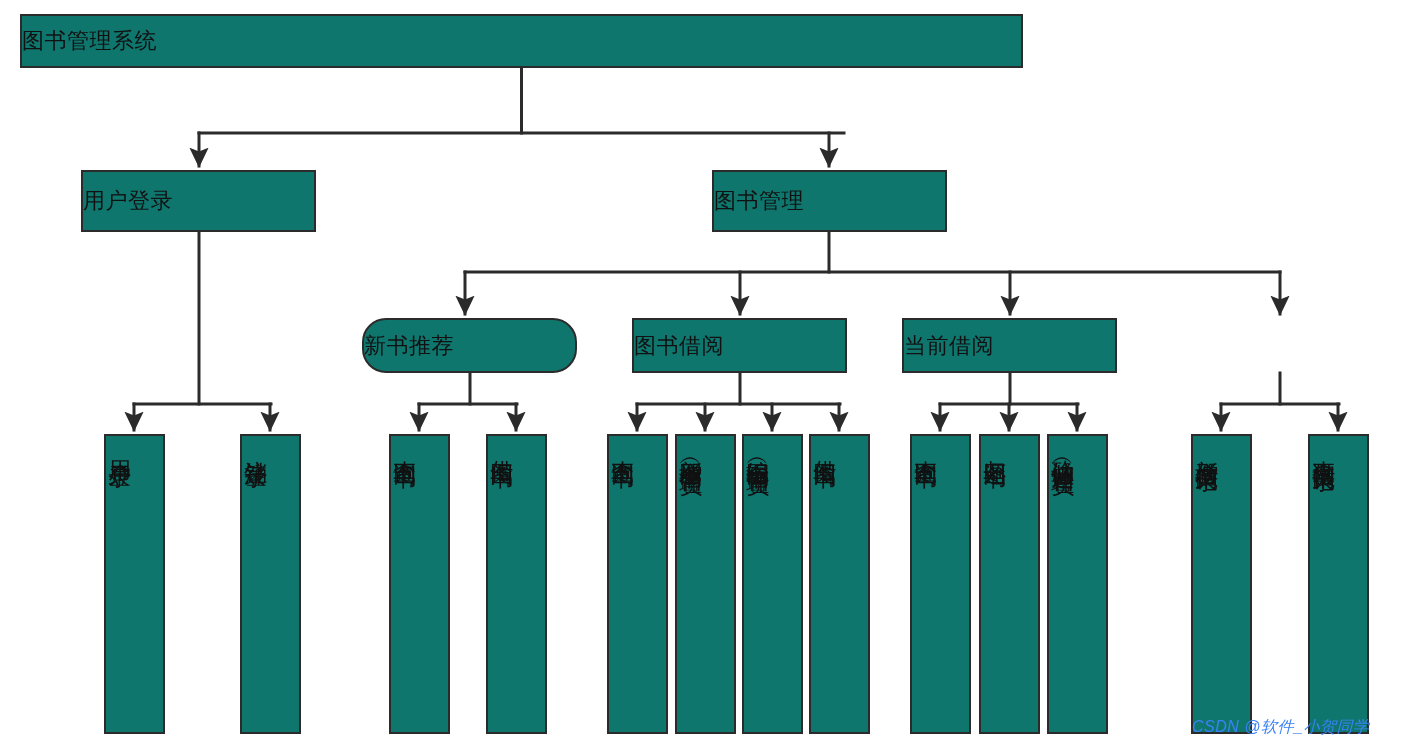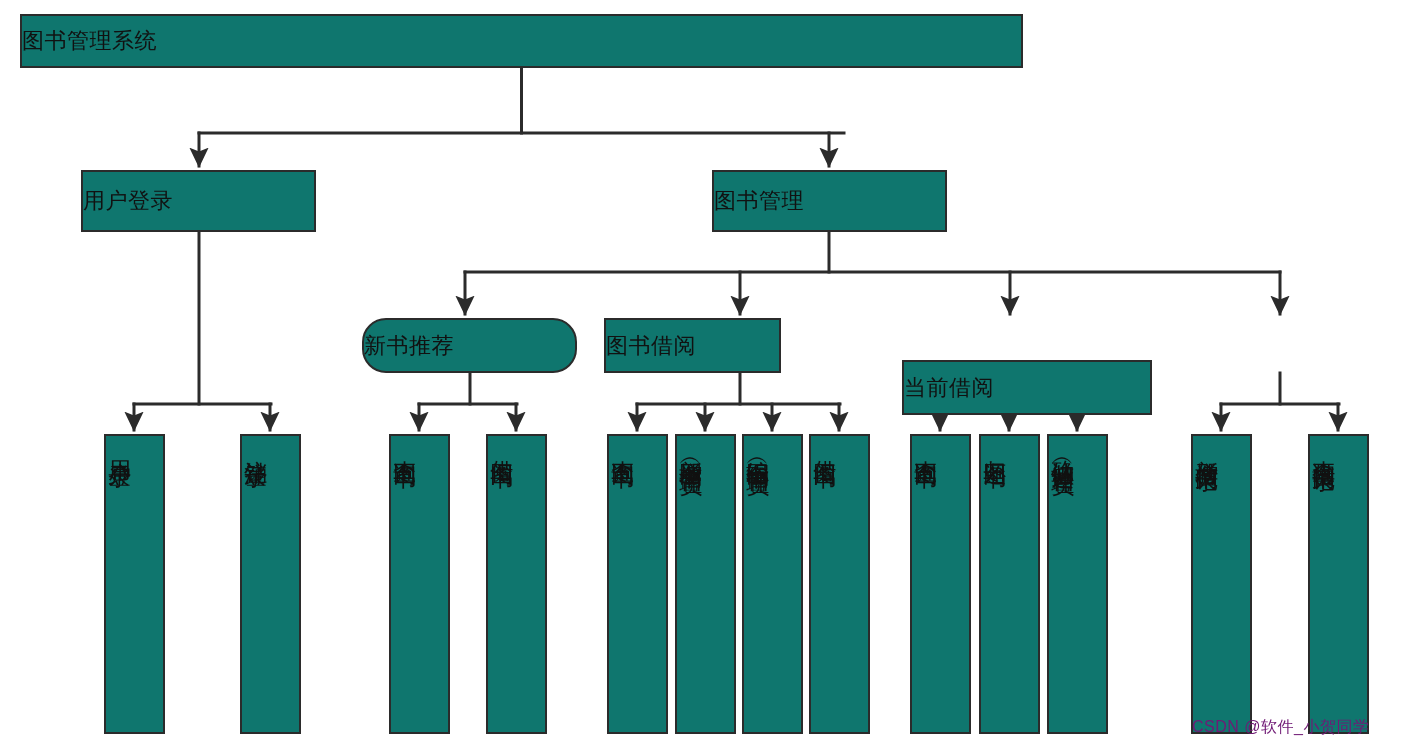--- a/index.html
+++ b/index.html
@@ -60,24 +60,25 @@
     writing-mode: vertical-rl;
     text-orientation: upright;
     font-size: 23px;
     line-height: 1.18;
     letter-spacing: 2px;
     white-space: nowrap;
   }
   .watermark {
     position: absolute;
     font-size: 16px;
-    color: #701a75;
+    color: #3b82f6;
     white-space: nowrap;
     z-index: 3;
     letter-spacing: 0.5px;
+    font-style: italic;
   }
 </style>
 </head>
 <body>
 
 <div id="canvas">
 
   <svg id="wires" viewBox="0 0 1405 747" width="1405" height="747" xmlns="http://www.w3.org/2000/svg">
     <defs>
       <marker id="arrow" viewBox="0 0 12 12" refX="10.5" refY="6" markerWidth="7" markerHeight="7" orient="auto-start-reverse">
@@ -135,24 +136,24 @@
   <div class="node h" style="left:81px; top:170px; width:235px; height:62px;">
     <span class="label">用户登录</span>
   </div>
   <div class="node h" style="left:712px; top:170px; width:235px; height:62px;">
     <span class="label">图书管理</span>
   </div>
 
   <div class="node h" style="left:362px; top:318px; width:215px; height:55px;border-radius:24px;">
     <span class="label">新书推荐</span>
   </div>
-  <div class="node h" style="left:604px; top:318px; width:177px; height:55px;">
+  <div class="node h" style="left:632px; top:318px; width:215px; height:55px;">
     <span class="label">图书借阅</span>
   </div>
-  <div class="node h" style="left:902px; top:318px; width:250px; height:55px;margin-top:42px;">
+  <div class="node h" style="left:902px; top:318px; width:215px; height:55px;">
     <span class="label">当前借阅</span>
   </div>
 
   <div class="node v" style="left:104px; top:434px; width:61px; height:300px;">
     <span class="label">用户登录</span>
   </div>
   <div class="node v" style="left:240px; top:434px; width:61px; height:300px;">
     <span class="label">注销登录</span>
   </div>
 

